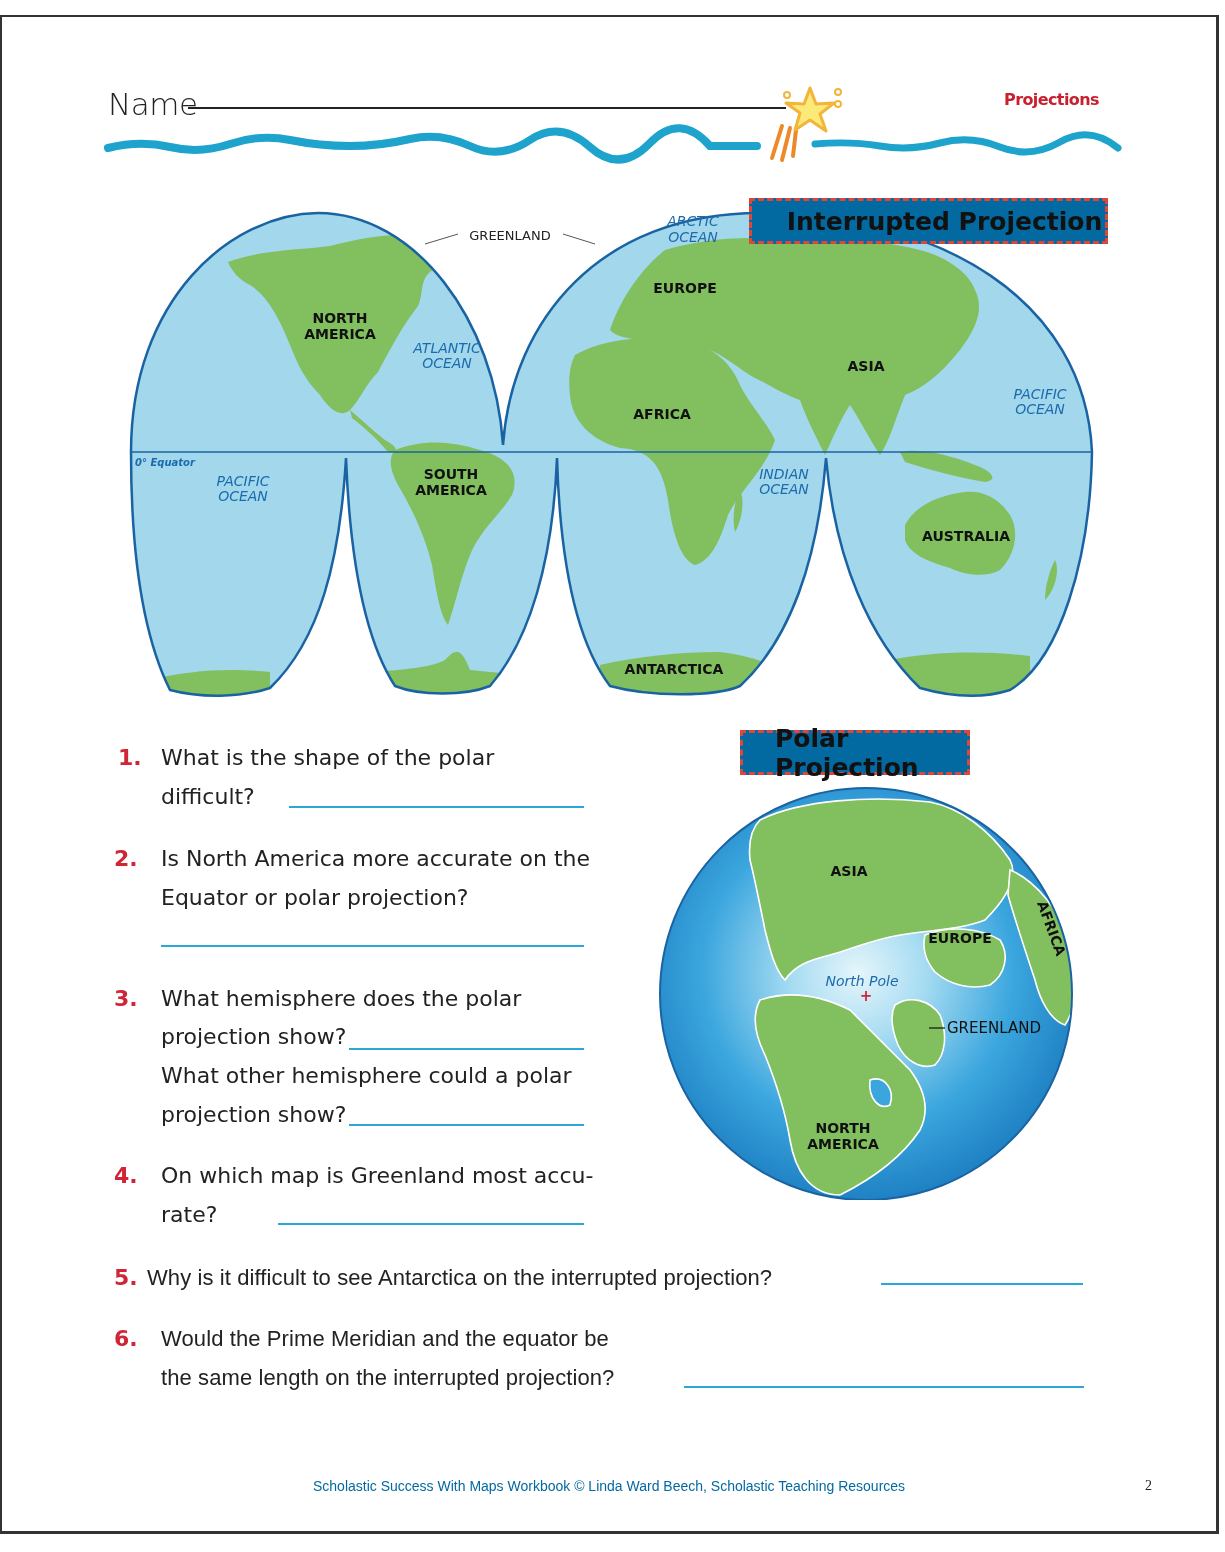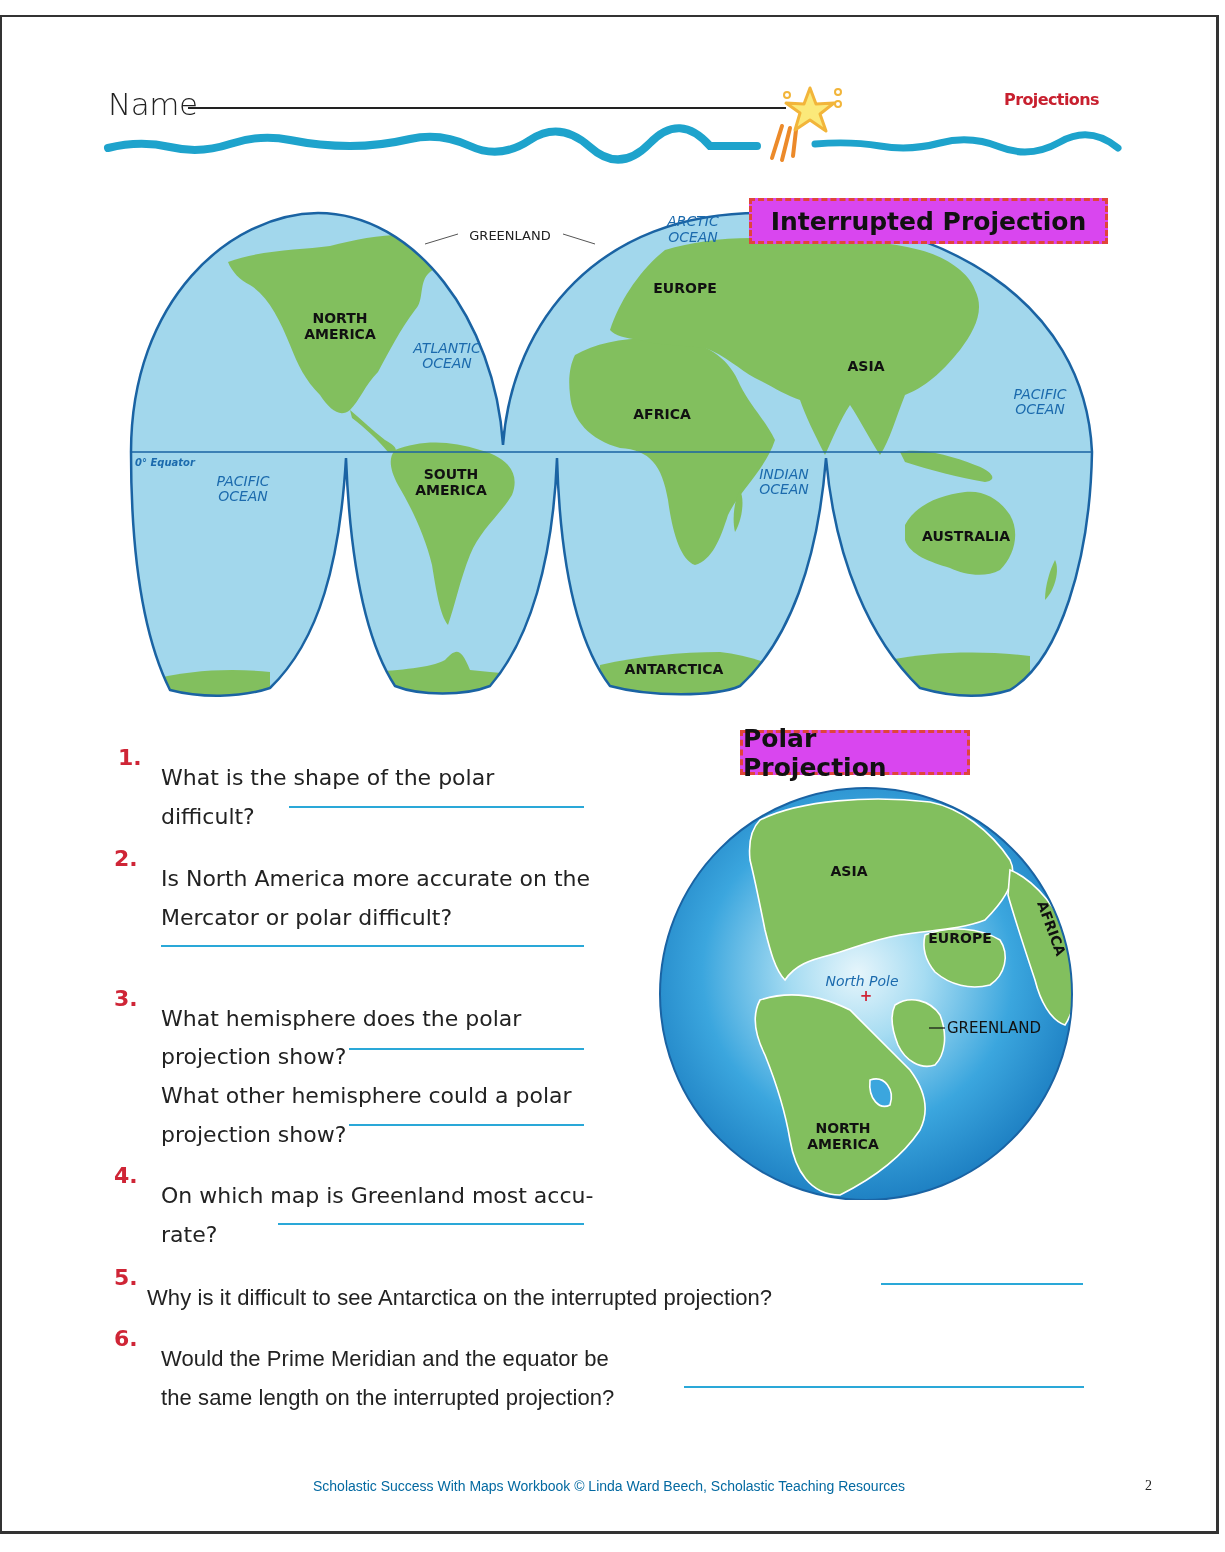--- a/index.html
+++ b/index.html
@@ -2,25 +2,25 @@
 <html><head>
 <meta charset="utf-8">
 <style>
   html,body{margin:0;padding:0;background:#fff;}
   body{width:1225px;height:1552px;position:relative;overflow:hidden;font-family:"Liberation Sans",sans-serif;}
   .page-border{position:absolute;left:0;top:15px;width:1219px;height:1519px;border:2px solid #333;box-sizing:border-box;border-right:3px solid #333;border-bottom:3px solid #333;}
   .name-label{position:absolute;left:108px;top:86px;font-size:31px;color:#222;font-family:"DejaVu Sans",sans-serif;font-weight:300;letter-spacing:-0.5px;}
   .name-line{position:absolute;left:188px;top:107px;width:598px;height:1.5px;background:#222;}
   .topic{position:absolute;left:1004px;top:90px;font-size:16px;font-weight:bold;color:#c8202f;font-family:"DejaVu Sans",sans-serif;letter-spacing:-0.6px;}
   .squiggle{position:absolute;left:0;top:0;}
-  .title-box{position:absolute;background:#d946ef;border:3px dashed #e0453a;box-sizing:border-box;display:flex;align-items:center;justify-content:center;font-family:"DejaVu Sans",sans-serif;font-weight:bold;color:#111;}
+  .title-box{position:absolute;background:#0369a1;border:3px dashed #e0453a;box-sizing:border-box;display:flex;align-items:center;justify-content:center;font-family:"DejaVu Sans",sans-serif;font-weight:bold;color:#111;padding-left:32px;}
   .tb-interrupted{left:749px;top:198px;width:359px;height:46px;font-size:25px;}
   .tb-polar{left:740px;top:730px;width:230px;height:45px;font-size:25px;}
   .map-svg{position:absolute;left:0;top:0;}
-  .q{position:absolute;font-family:"DejaVu Sans",sans-serif;font-size:22px;color:#222;line-height:39px;margin-top:20px;}
+  .q{position:absolute;font-family:"DejaVu Sans",sans-serif;font-size:22px;color:#222;line-height:39px;}
   .qnum{position:absolute;font-family:"DejaVu Sans",sans-serif;font-size:22px;font-weight:bold;color:#cf2536;}
   .ans{position:absolute;height:2px;background:#2aa8d8;}
   .narrow{font-family:"Liberation Sans",sans-serif;font-size:22px;letter-spacing:0.1px;}
   .footer{position:absolute;left:313px;top:1478px;font-family:Liberation Sans, sans-serif;font-size:14px;color:#0369a1;}
   .pagenum{position:absolute;left:1145px;top:1478px;font-family:"Liberation Serif",serif;font-size:14px;color:#222;}
   .lbl{font-family:"DejaVu Sans",sans-serif;font-weight:bold;font-size:14px;fill:#111;}
   .olbl{font-family:"DejaVu Sans",sans-serif;font-style:italic;font-size:14px;fill:#1b6aad;}
 </style>
 </head>
 <body>
@@ -158,21 +158,21 @@
 <div>
   <div class="qnum" style="left:118px;top:745px;">1.</div>
   <div class="q" style="left:161px;top:738px;">What is the shape of the polar</div>
   <div class="q" style="left:161px;top:777px;">difficult?</div>
   <div class="ans" style="left:289px;top:806px;width:295px;"></div>
 </div>
 
 <div>
   <div class="qnum" style="left:114px;top:846px;">2.</div>
   <div class="q" style="left:161px;top:839px;">Is North America more accurate on the</div>
-  <div class="q" style="left:161px;top:878px;">Mercator or polar difficult?</div>
+  <div class="q" style="left:161px;top:878px;">Equator or polar projection?</div>
   <div class="ans" style="left:161px;top:945px;width:423px;"></div>
 </div>
 
 <div>
   <div class="qnum" style="left:114px;top:986px;">3.</div>
   <div class="q" style="left:161px;top:979px;">What hemisphere does the polar</div>
   <div class="q" style="left:161px;top:1017px;">projection show?</div>
   <div class="ans" style="left:349px;top:1048px;width:235px;"></div>
   <div class="q" style="left:161px;top:1056px;">What other hemisphere could a polar</div>
   <div class="q" style="left:161px;top:1095px;">projection show?</div>

